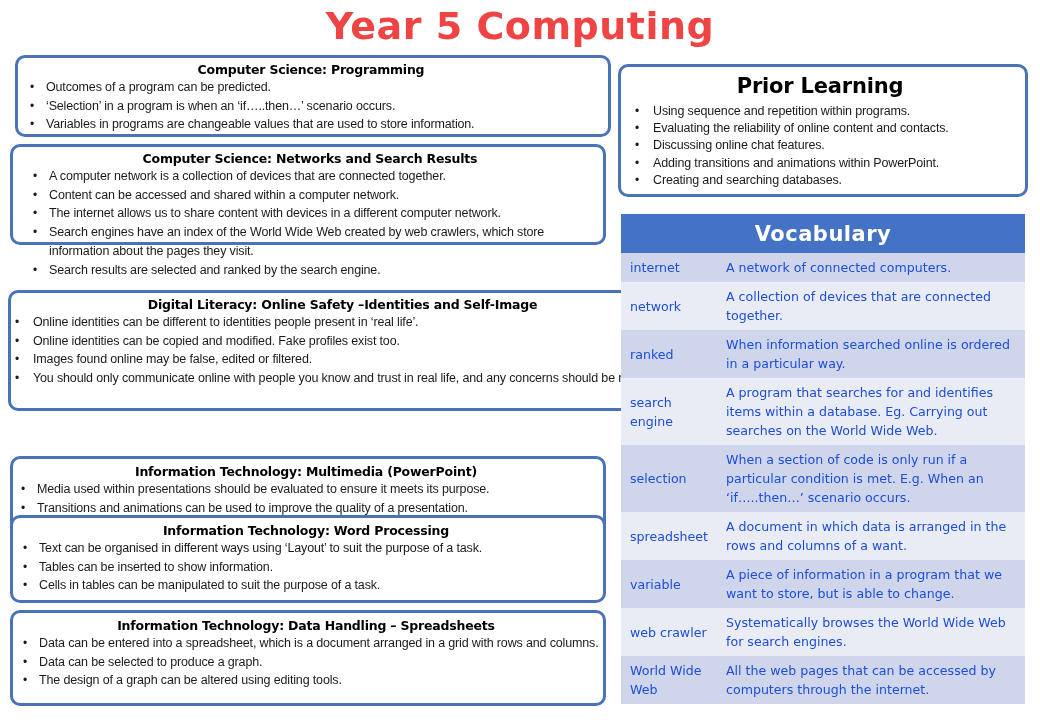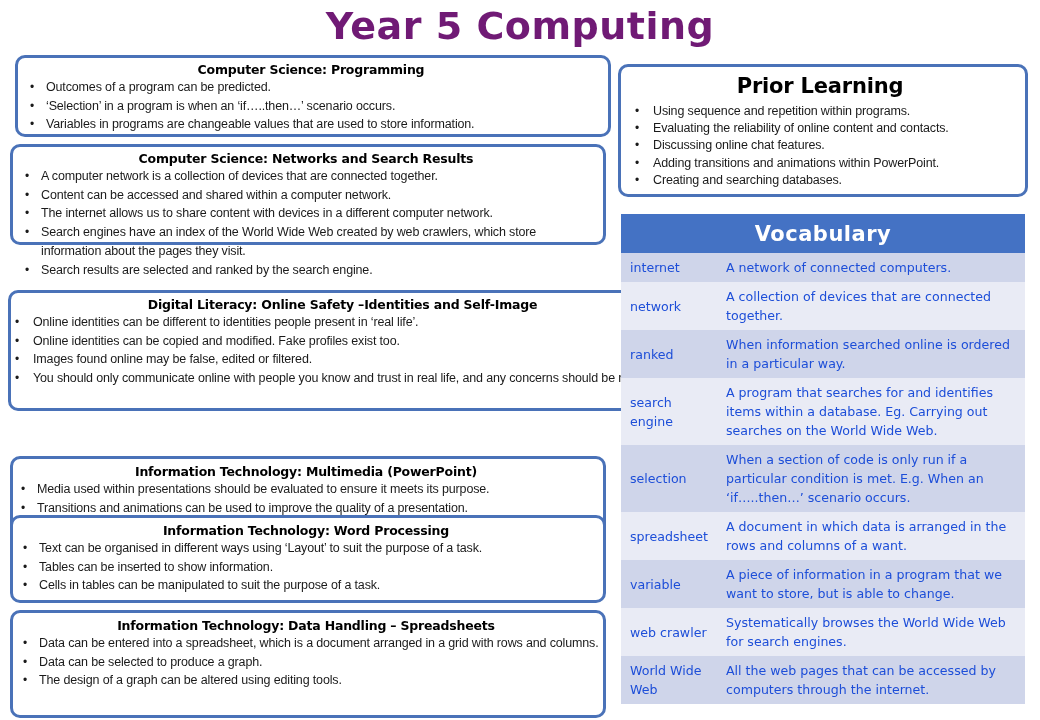--- a/index.html
+++ b/index.html
@@ -2,49 +2,49 @@
 <html><head>
 <meta charset="utf-8">
 <style>
   * { box-sizing: border-box; margin: 0; padding: 0; }
   html, body { width: 1040px; height: 720px; background: #ffffff; overflow: hidden; }
   body { position: relative; font-family: "Liberation Sans", sans-serif; color: #1a1a1a; }
 
   .page-title {
     position: absolute; left: 0; top: 4px; width: 1040px; text-align: center;
     font-family: "DejaVu Sans", sans-serif; font-weight: bold; font-size: 38px;
-    letter-spacing: 0.5px; color: #701a75;
+    letter-spacing: 0.5px; color: #ef4444;
   }
 
   .box {
     position: absolute; border: 3px solid #4a72b8; border-radius: 10px; background: #fff;
   }
   .box-title {
     text-align: center; font-family: "DejaVu Sans", sans-serif; font-weight: bold;
     font-size: 12.5px; color: #000; line-height: 17px; letter-spacing: -0.2px;
   }
   .box ul { list-style: none; }
   .box li {
     position: relative; font-size: 12.5px; line-height: 18.7px; padding-left: 28px;
     color: #1a1a1a; letter-spacing: -0.15px;
   }
   .box li .bullet { position: absolute; left: 12px; top: 0; font-size: 12px; }
 
   #box-prog { left: 15px; top: 55px; width: 596px; height: 82px; padding: 3px 4px 0 0; }
-  #box-net { left: 10px; top: 144px; width: 596px; height: 101px; padding: 3px 4px 0 0; }
+  #box-net { left: 10px; top: 144px; width: 596px; height: 101px; padding: 3px 4px 0 8px; }
   #box-dl { left: 8px; top: 290px; width: 689px; height: 121px; padding: 3px 20px 0 0; }
   #box-dl li { padding-left: 22px; }
   #box-dl li .bullet { left: 4px; }
   #box-mm { left: 10px; top: 420px; width: 596px; height: 88px; padding: 4px 4px 15px 0; margin-top: 36px; }
   #box-mm li { padding-left: 24px; }
   #box-mm li .bullet { left: 8px; }
   #box-wp { left: 10px; top: 515px; width: 596px; height: 88px; padding: 4px 4px 0 0; }
   #box-wp li { padding-left: 26px; }
   #box-wp li .bullet { left: 10px; }
-  #box-dh { left: 10px; top: 610px; width: 596px; height: 108px; padding: 4px 4px 0 0; }
+  #box-dh { left: 10px; top: 610px; width: 596px; height: 96px; padding: 4px 4px 0 0; }
   #box-dh li { padding-left: 26px; }
   #box-dh li .bullet { left: 10px; }
 
   #box-prior { left: 618px; top: 64px; width: 410px; height: 133px; padding: 4px 6px 0 0; }
   #box-prior .box-title { font-size: 21px; line-height: 30px; margin-bottom: 2px; }
   #box-prior li { font-size: 12.5px; line-height: 17.2px; padding-left: 32px; }
   #box-prior li .bullet { left: 14px; }
 
   .vocab {
     position: absolute; left: 621px; top: 214px; width: 404px;

